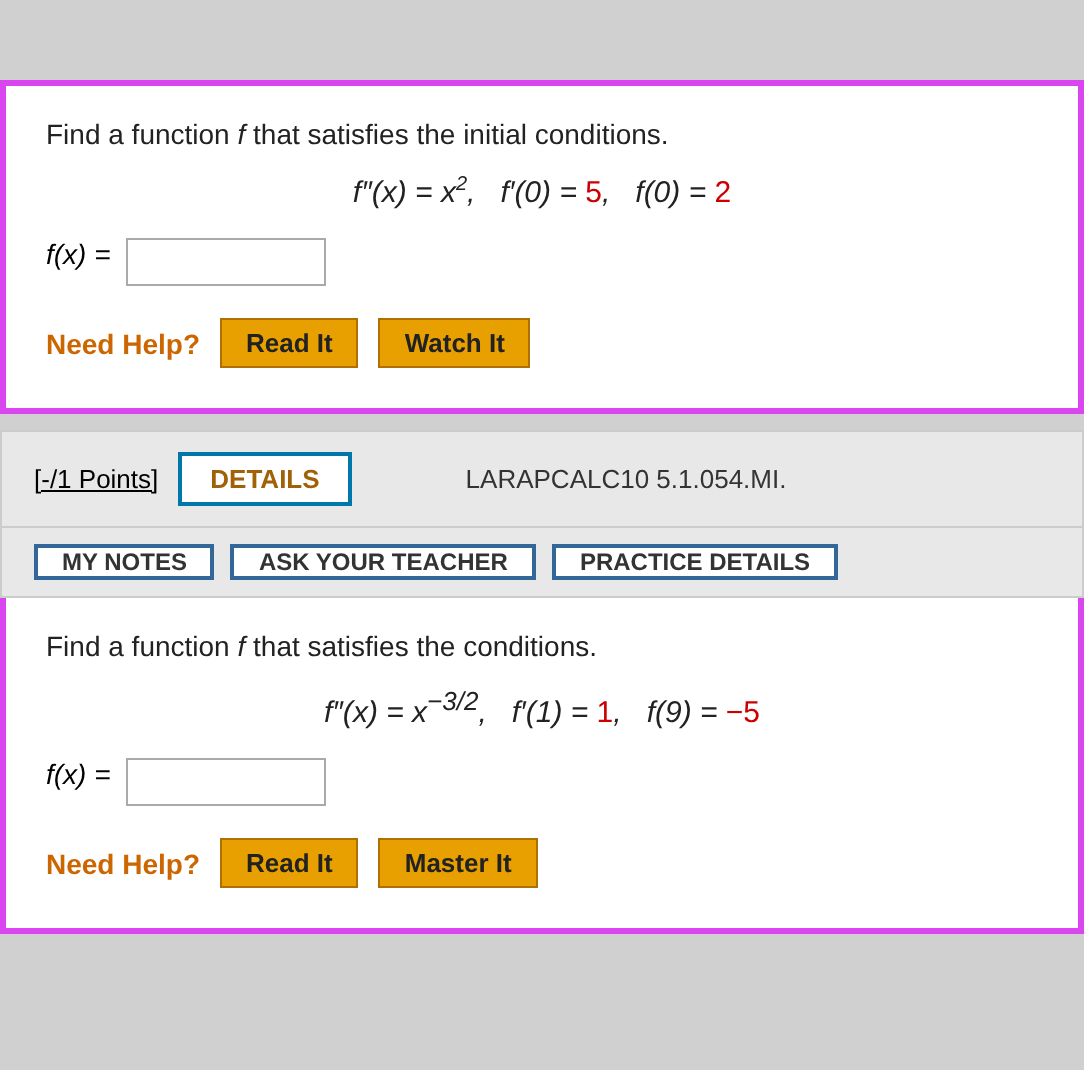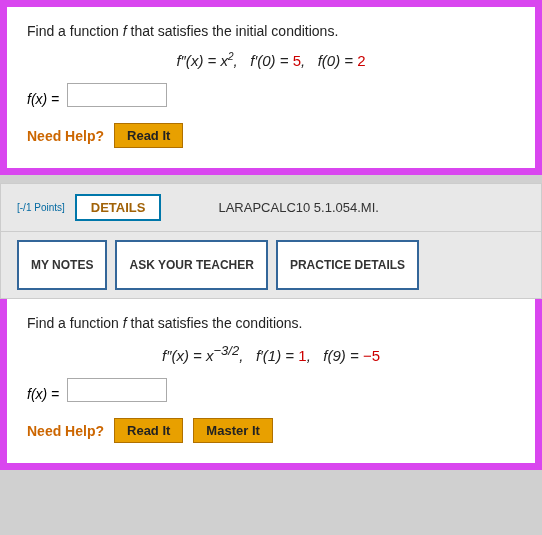--- a/index.html
+++ b/index.html
@@ -5,23 +5,24 @@
     * { box-sizing: border-box; margin: 0; padding: 0; }
     body {
       font-family: Arial, sans-serif;
       font-size: 14px;
       background: #d0d0d0;
       width: 542px;
     }
 
     .card {
       background: #ffffff;
-      border: 7px solid #d946ef;
+      border: 3px solid #d946ef;
       margin-bottom: 8px;
       padding: 16px 20px 20px 20px;
+      margin-top: 40px;
     }
 
     .problem-text {
       font-size: 14px;
       color: #222;
       margin-bottom: 12px;
     }
 
     .problem-text em {
       font-style: italic;
@@ -35,21 +36,21 @@
       color: #222;
     }
 
     .math-line .highlight {
       color: #cc0000;
       font-style: normal;
     }
 
     .fx-row {
       display: flex;
-      align-items: flex-end;
+      align-items: flex-start;
       margin-bottom: 16px;
       font-style: italic;
       font-size: 14px;
     }
 
     .fx-label {
       margin-right: 8px;
       white-space: nowrap;
     }
 
@@ -89,23 +90,24 @@
       background: #e8e8e8;
       border: 1px solid #cccccc;
       padding: 10px 16px;
       display: flex;
       align-items: center;
       gap: 10px;
       margin-bottom: 0;
     }
 
     .points-label {
-      font-size: 10px;
-      color: #0369a1;
+      font-size: 13px;
+      color: #000000;
       white-space: nowrap;
+      text-decoration: underline;
     }
 
     .details-btn {
       border: 2px solid #0077aa;
       background: white;
       color: #a16207;
       font-size: 13px;
       font-weight: bold;
       padding: 4px 14px;
       cursor: pointer;
@@ -127,21 +129,21 @@
       gap: 8px;
       margin-bottom: 0;
     }
 
     .action-btn {
       border: 2px solid #336699;
       background: white;
       color: #333;
       font-size: 12px;
       font-weight: bold;
-      padding: 16px 12px;
+      padding: 0 12px;
       cursor: pointer;
     }
 
     .superscript {
       font-size: 10px;
       vertical-align: super;
     }
   </style>
 </head>
 <body>
@@ -158,20 +160,21 @@
   </div>
 
   <div class="fx-row">
     <span class="fx-label">f(x) =</span>
     <input class="fx-input" type="text" style="">
   </div>
 
   <div class="need-help-row">
     <span class="need-help-label">Need Help?</span>
     <button class="btn-gold">Read It</button>
+    <button class="btn-gold">Watch It</button>
   </div>
 </div>
 
 <div class="section-bar">
   <span class="points-label">[-/1 Points]</span>
   <button class="details-btn">DETAILS</button>
   <span class="course-code">LARAPCALC10 5.1.054.MI.</span>
 </div>
 
 <div class="actions-bar">

